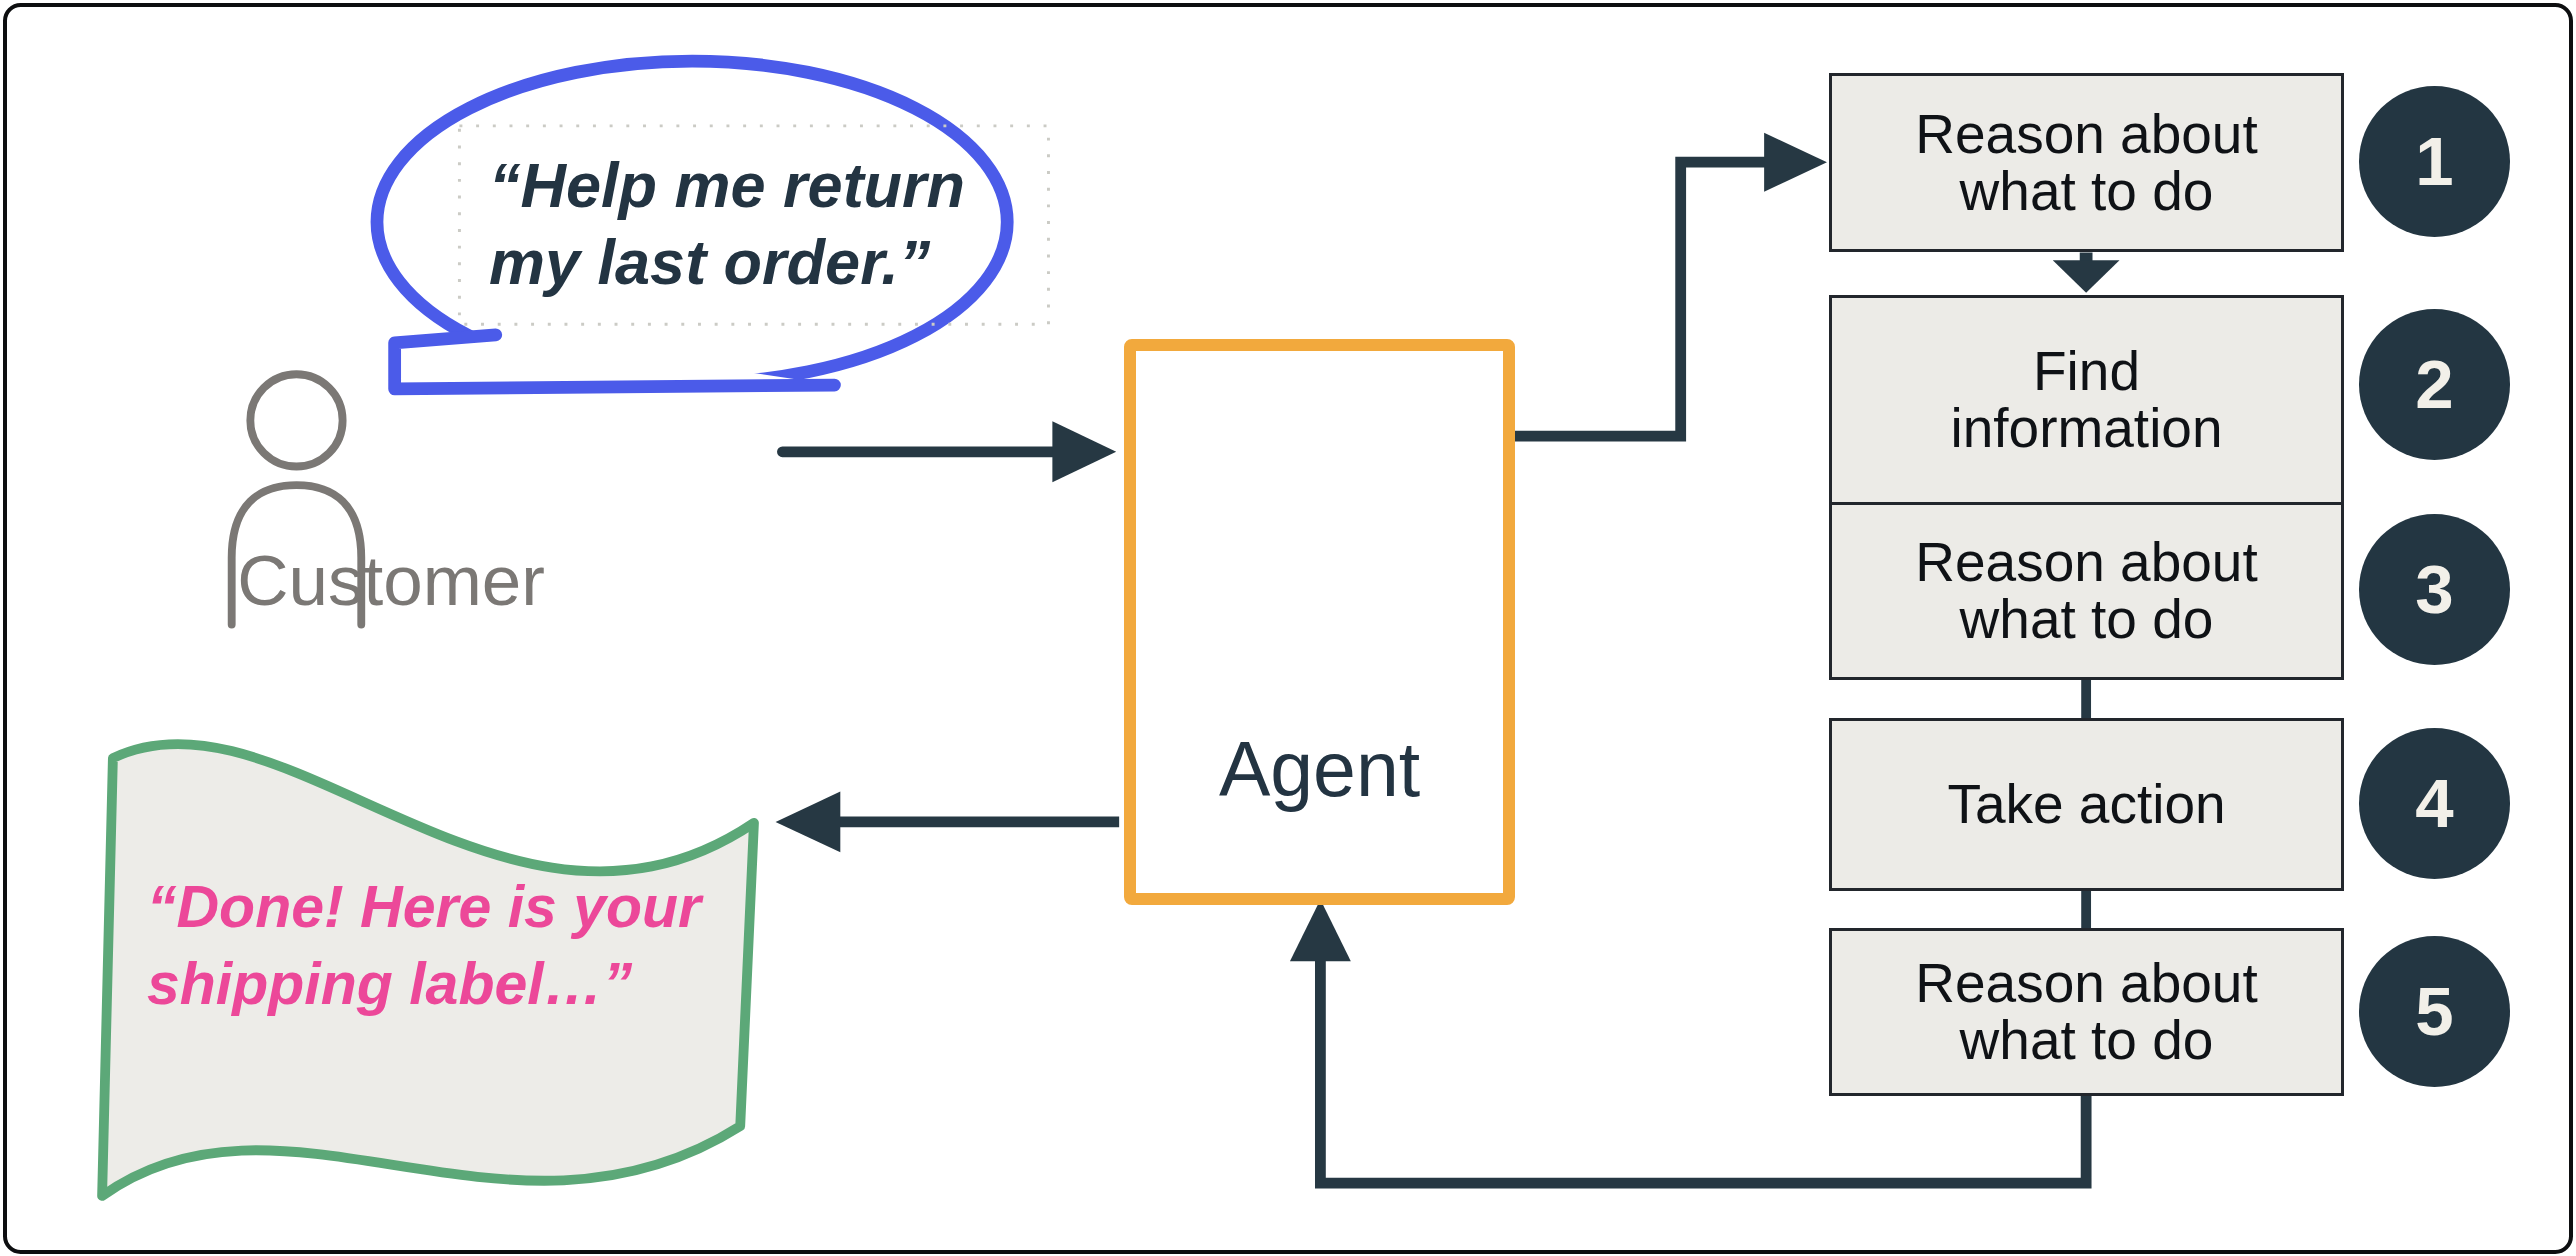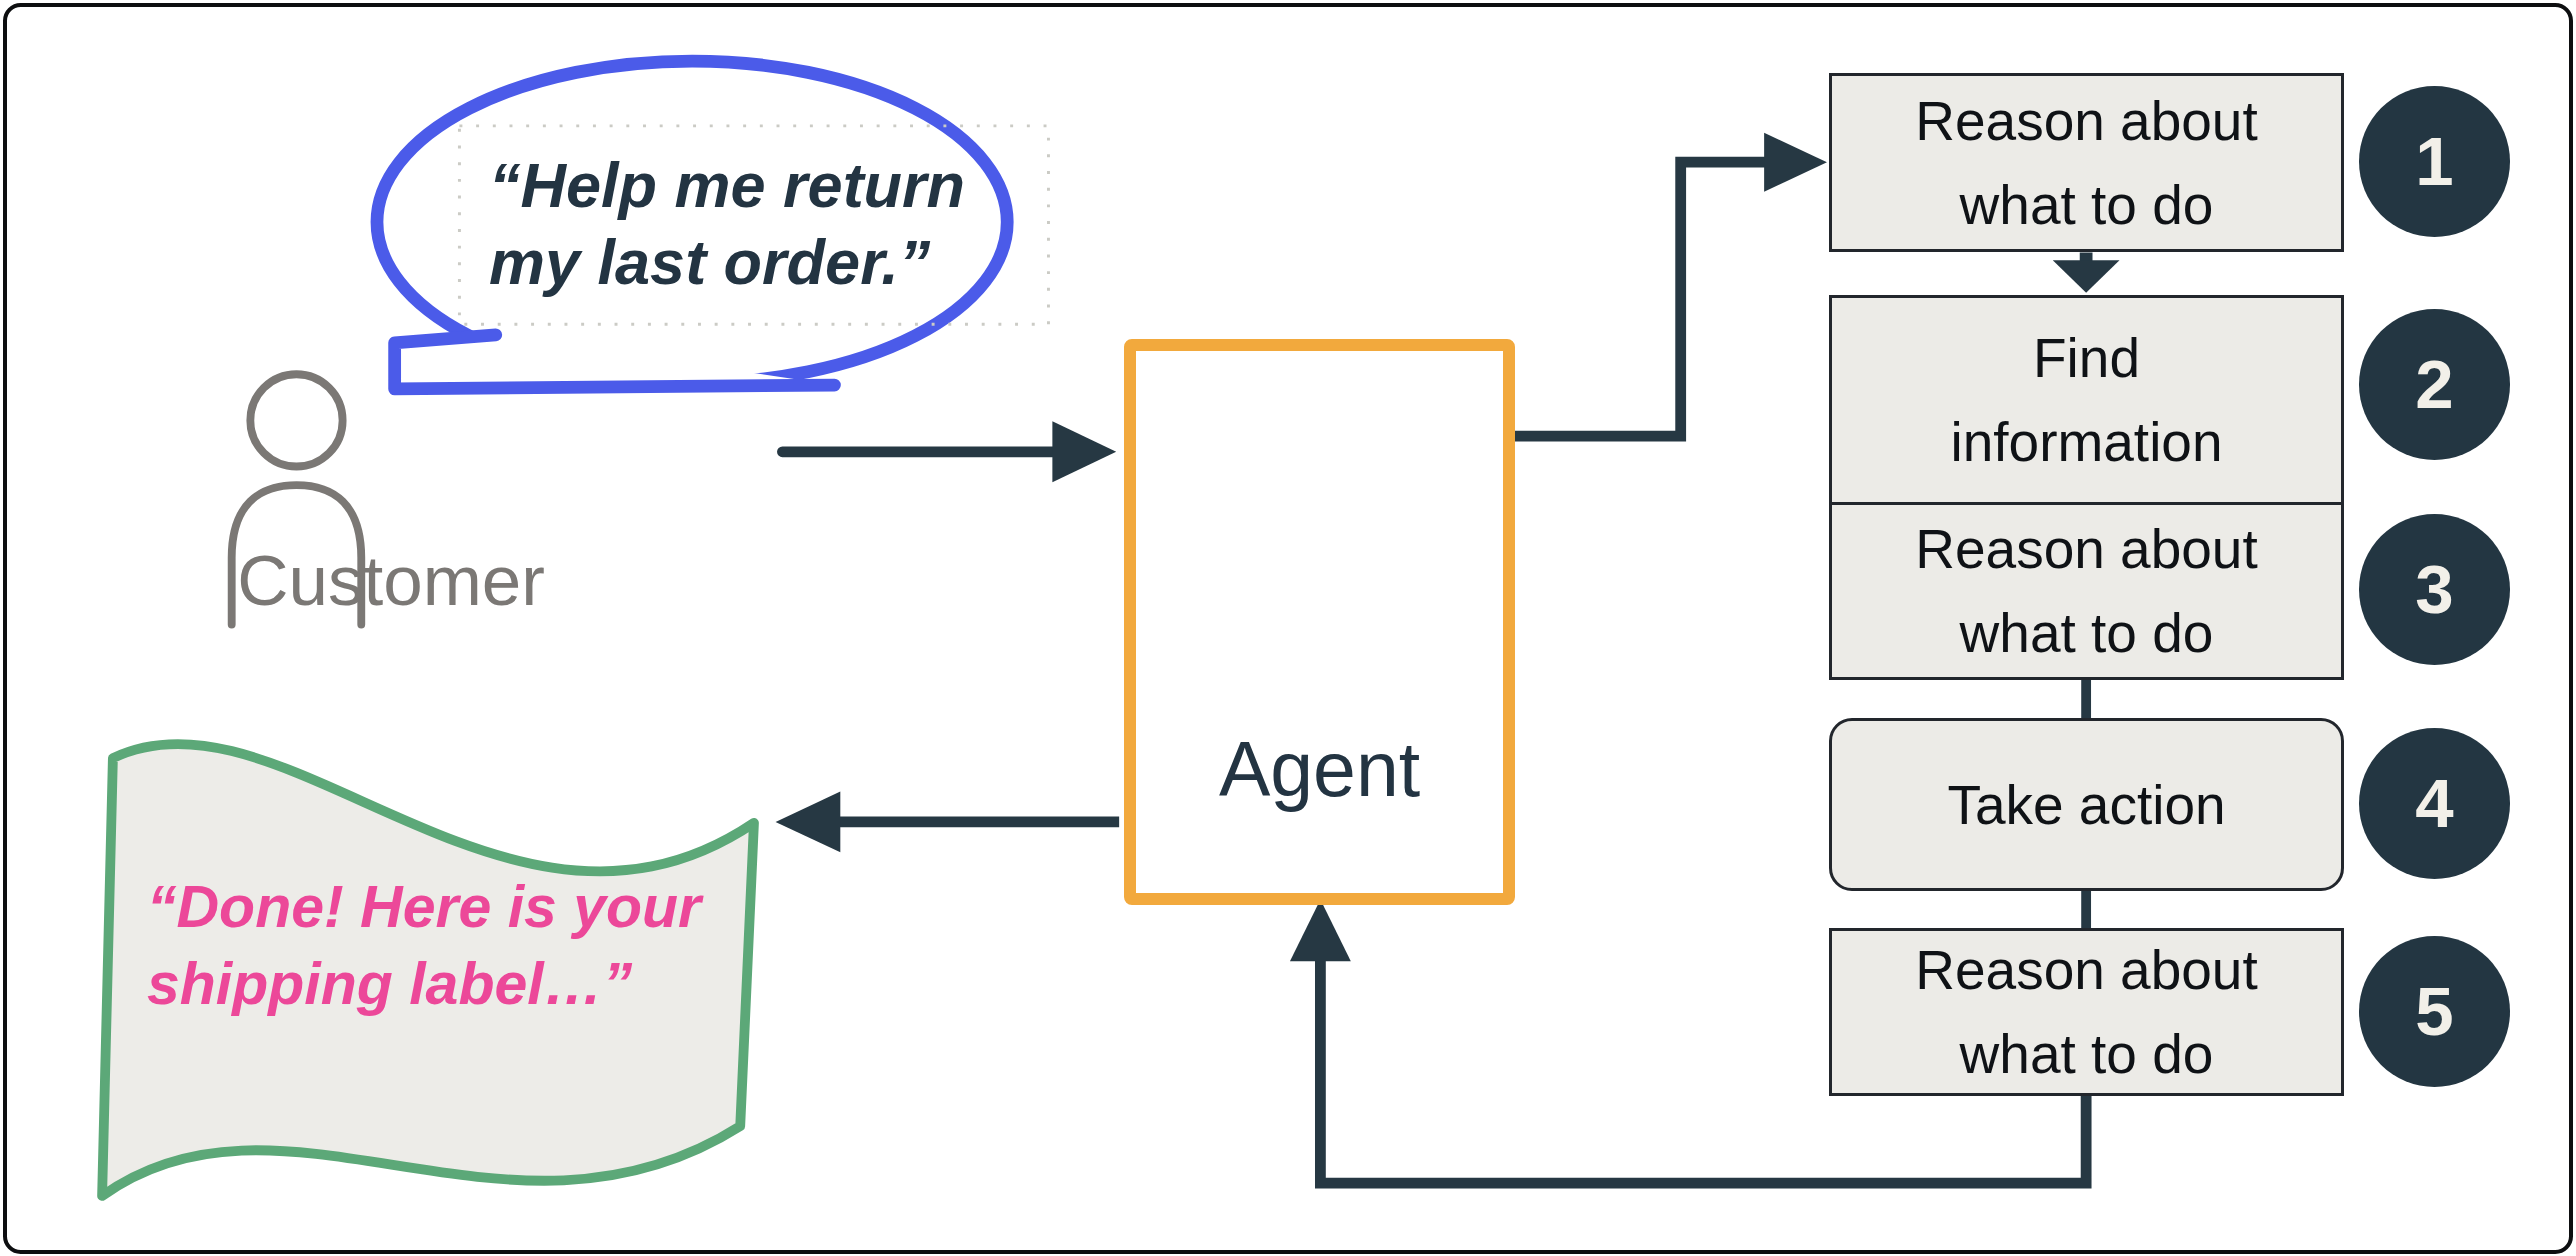--- a/index.html
+++ b/index.html
@@ -11,26 +11,26 @@
     position:absolute;inset:2.9px;border:4.9px solid #0d0e10;border-radius:17.7px;
     pointer-events:none;
   }
   #shapes{position:absolute;left:0;top:0;width:2576px;height:1257px;}
 
   .step-box{
     position:absolute;left:1829px;width:515px;box-sizing:border-box;
     background:#ECEBE7;border:3.9px solid #22262c;
     display:flex;align-items:center;justify-content:center;
     text-align:center;white-space:pre-line;
-    font-size:55px;line-height:84px;color:#0f1216;
+    font-size:55px;line-height:57px;color:#0f1216;
   }
   #box1{top:73px;height:179px;}
   #box2{top:295px;height:210px;text-align:center;}
   #box3{top:502px;height:178px;}
-  #box4{top:718px;height:173px;border-radius:23px;}
+  #box4{top:718px;height:173px;}
   #box5{top:928px;height:168px;}
 
   .badge{
     position:absolute;left:2359px;width:151px;height:151px;border-radius:50%;
     background:#233642;color:#F2F0E9;
     display:flex;align-items:center;justify-content:center;
     font-size:69px;font-weight:bold;
   }
   #badge1{top:86px;} #badge2{top:309px;} #badge3{top:514px;}
   #badge4{top:728px;} #badge5{top:936px;}

